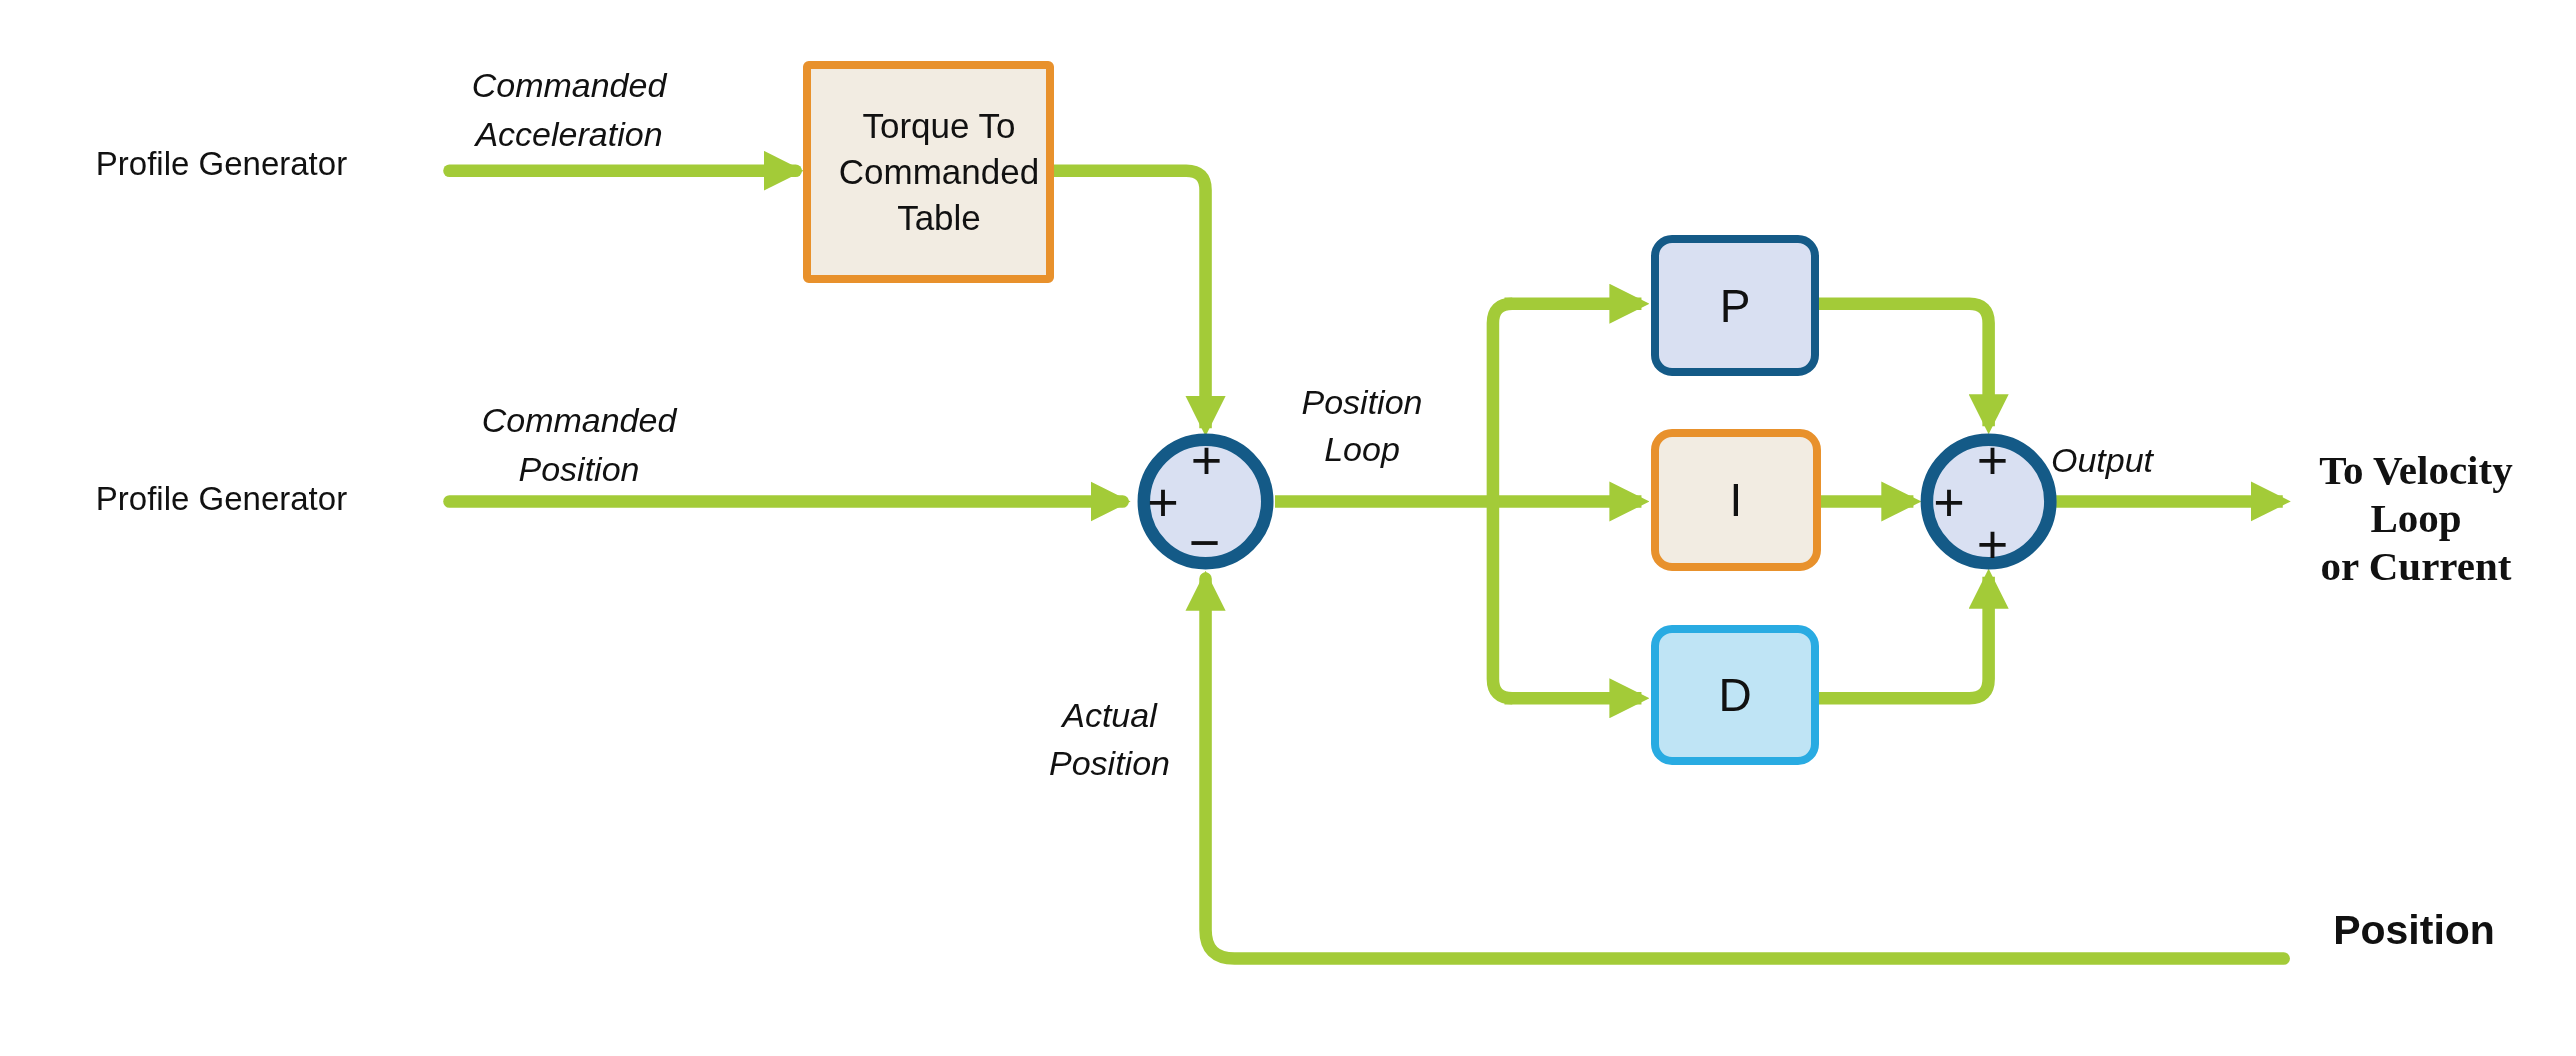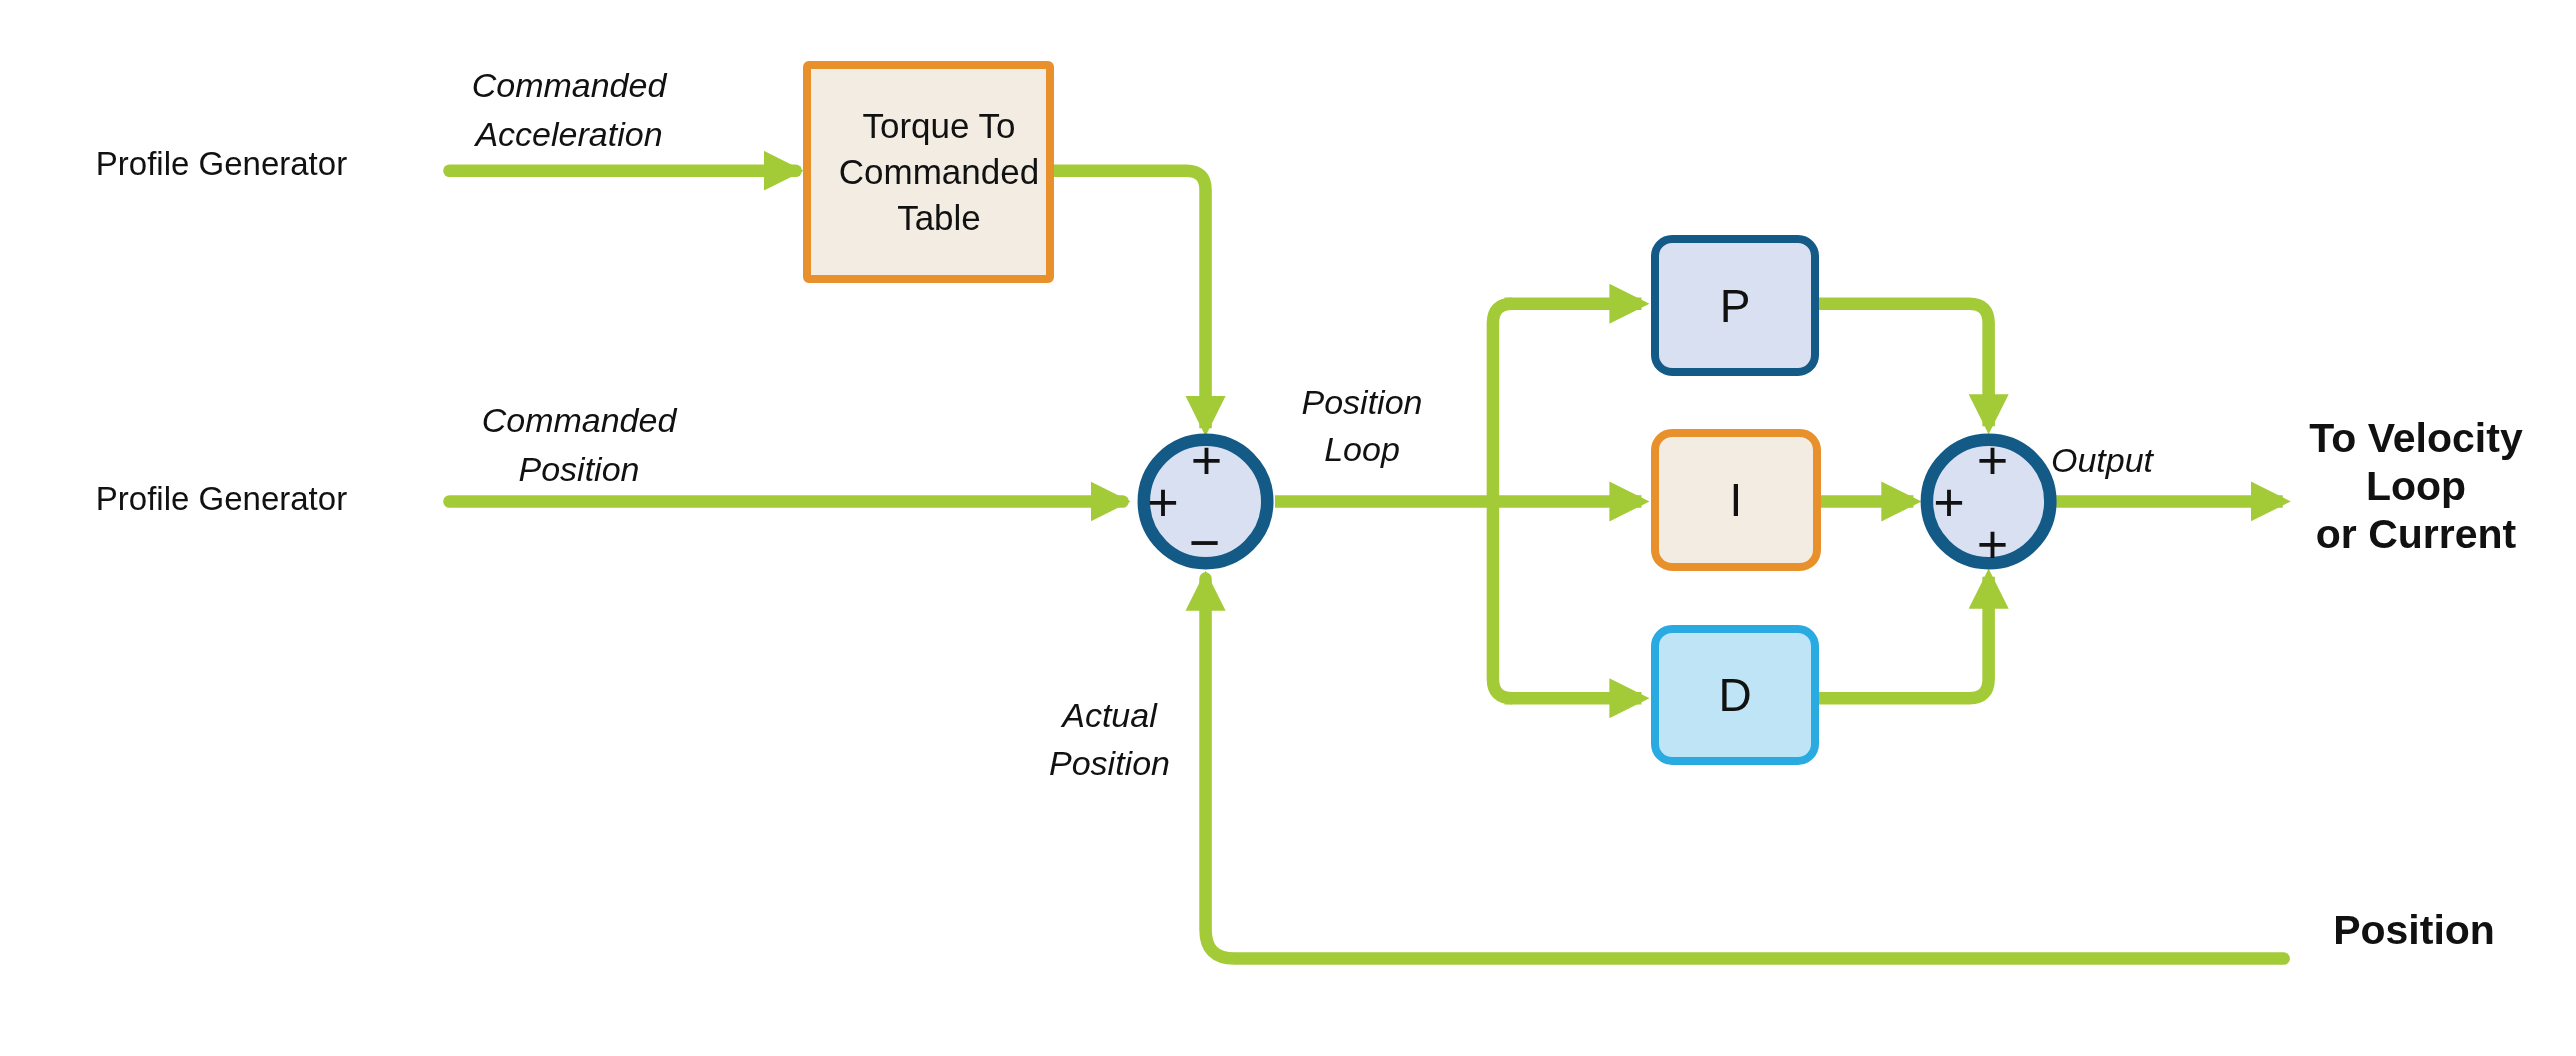--- a/index.html
+++ b/index.html
@@ -102,21 +102,21 @@
     font-size: 41px;
     line-height: 48px;
   }
   .lbl-pg1 { left: 19px;  top: 141px; width: 405px; }
   .lbl-pg2 { left: 19px;  top: 476px; width: 405px; }
   .lbl-cacc { left: 376px; top: 61px;  width: 386px; }
   .lbl-cpos { left: 386px; top: 396px; width: 386px; }
   .lbl-perr { left: 1227px; top: 379px; width: 270px; line-height: 47px; }
   .lbl-apos { left: 984px; top: 691px; width: 251px; line-height: 48px; }
   .lbl-out  { left: 1996px; top: 436px; width: 212px; }
-  .lbl-tovel { left: 2276px; top: 414px; width: 280px; }
+  .lbl-tovel { left: 2276px; top: 446px; width: 280px; font-family: Liberation Serif, serif; }
   .lbl-psens { left: 2274px; top: 907px; width: 280px; line-height: 47px; }
 </style>
 </head>
 <body>
 
 <div class="canvas">
 
   <svg class="wires" width="2576" height="1056" viewBox="0 0 2671 1095">
     <defs>
       <marker id="arw" viewBox="0 0 10 10" refX="8" refY="5" markerWidth="3.2" markerHeight="3.2" orient="auto" markerUnits="strokeWidth">

